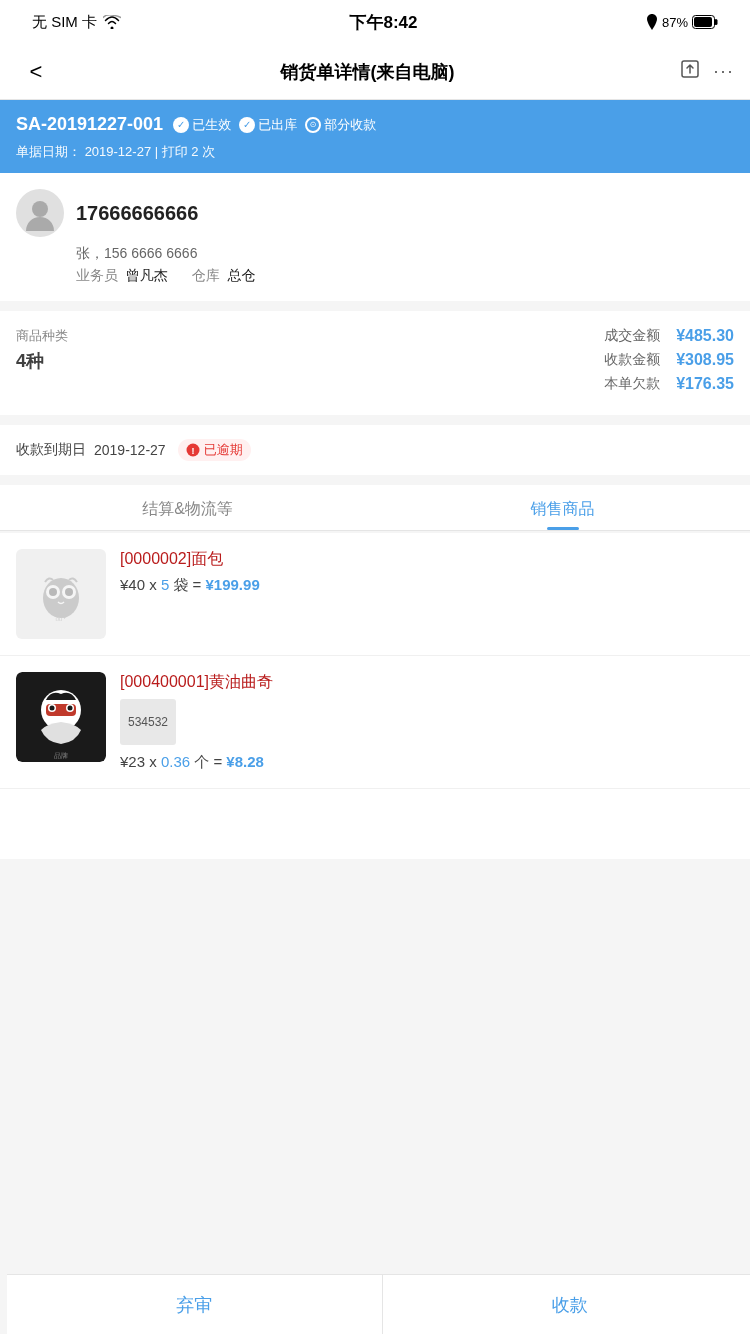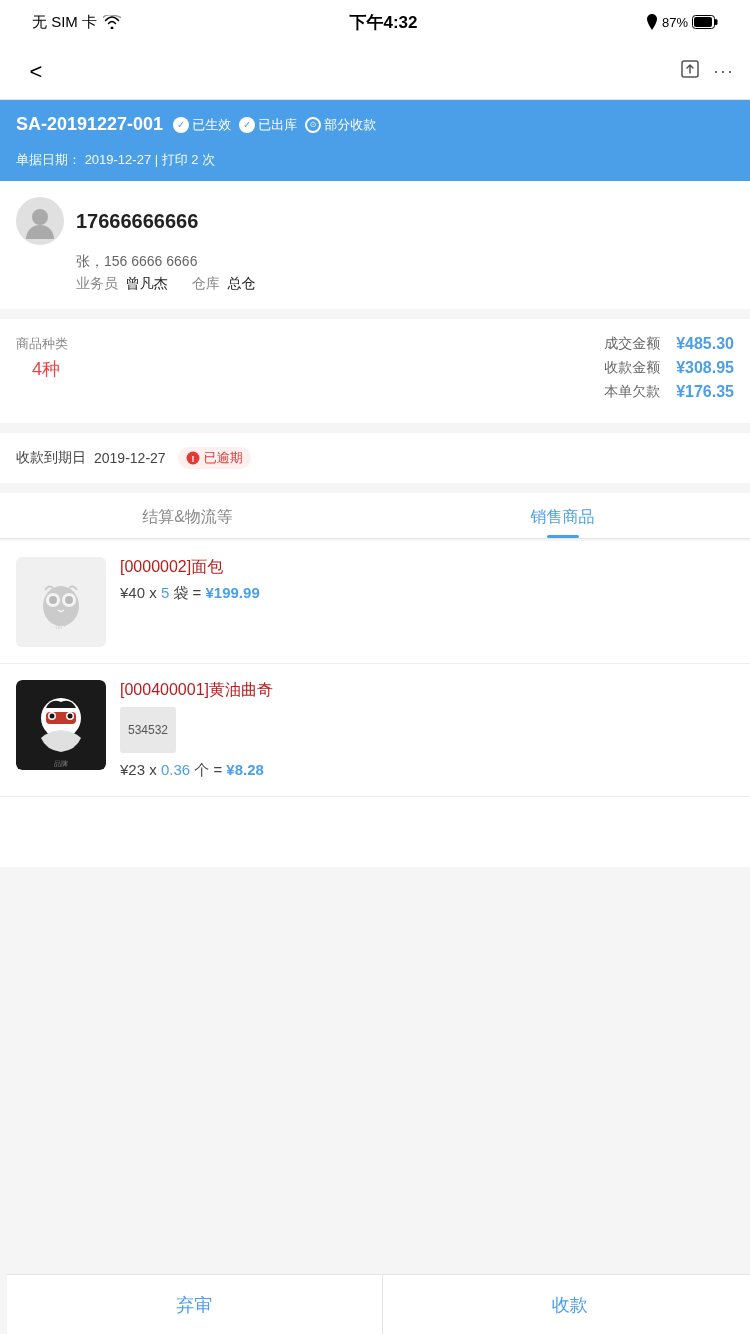--- a/index.html
+++ b/index.html
@@ -46,21 +46,21 @@
 
     
     .order-banner {
       background: #4a9fe8;
       padding: 14px 16px 12px;
     }
     .order-banner-top {
       display: flex;
       align-items: center;
       gap: 10px;
-      margin-bottom: 16px;
+      margin-bottom: 8px;
     }
     .order-id {
       font-size: 18px;
       font-weight: 700;
       color: #fff;
     }
     .status-badges {
       display: flex;
       align-items: center;
       gap: 8px;
@@ -153,21 +153,21 @@
     
     .summary-section {
       background: #fff;
       padding: 16px;
       margin-bottom: 10px;
       display: flex;
       justify-content: space-between;
       align-items: flex-start;
     }
     .summary-left .label { font-size: 13px; color: #888; }
-    .summary-left .value { font-size: 16px; color: #ef4444; font-weight: 400; margin-left: 16px; }
+    .summary-left .value { font-size: 16px; color: #404040; font-weight: 700; }
     .summary-right { text-align: right; }
     .summary-row {
       display: flex;
       justify-content: space-between;
       align-items: center;
       gap: 16px;
       margin-bottom: 6px;
     }
     .summary-row-label { font-size: 14px; color: #666; }
     .summary-row-value { font-size: 16px; color: #4a9fe8; font-weight: 600; }
@@ -303,38 +303,39 @@
 <div class="status-bar">
   <div class="status-left">
     <span>无 SIM 卡</span>
     <svg width="18" height="14" viewBox="0 0 18 14">
       <path d="M9 11.5a1.5 1.5 0 1 1 0 3 1.5 1.5 0 0 1 0-3z" fill="#000"></path>
       <path d="M5.5 8.5C6.9 7.1 8.3 6.5 9 6.5s2.1.6 3.5 2" stroke="#000" stroke-width="1.5" fill="none" stroke-linecap="round"></path>
       <path d="M2.5 5.5C4.7 3.3 6.8 2 9 2s4.3 1.3 6.5 3.5" stroke="#000" stroke-width="1.5" fill="none" stroke-linecap="round"></path>
       <path d="M0 2.5C3 -0.5 6 -0.5 9 0s6 1 9 2.5" stroke="#000" stroke-width="1.5" fill="none" stroke-linecap="round" opacity="0.4"></path>
     </svg>
   </div>
-  <div class="status-center">下午4:32</div>
+  <div class="status-center">下午8:42</div>
   <div class="status-right">
     <svg width="12" height="16" viewBox="0 0 12 16">
       <path d="M6 0C3.2 0 1 2.2 1 5c0 3.9 5 11 5 11s5-7.1 5-11c0-2.8-2.2-5-5-5z" fill="#000"></path>
     </svg>
     <span>87%</span>
     <svg width="26" height="14" viewBox="0 0 26 14">
       <rect x="0.5" y="0.5" width="22" height="13" rx="3" stroke="#000" stroke-width="1" fill="none"></rect>
       <rect x="22.5" y="4" width="3" height="6" rx="1.5" fill="#000"></rect>
       <rect x="2" y="2" width="18" height="10" rx="2" fill="#000"></rect>
     </svg>
   </div>
 </div>
 
 <div class="nav-bar">
   <button class="bottom-btn" style="font-size:22px;color:#000;background:none;border:none;padding:0;width:40px;flex:none;">
     <span>&lt;</span>
   </button>
+  <span class="nav-title">销货单详情(来自电脑)</span>
   <div class="nav-actions">
     <button style="font-size:18px;color:#555;background:none;border:none;cursor:pointer;">
       <svg width="22" height="22" viewBox="0 0 22 22">
         <rect x="3" y="3" width="16" height="16" rx="2" stroke="#555" stroke-width="1.5" fill="none"></rect>
         <path d="M11 7v8M8 10l3-3 3 3" stroke="#555" stroke-width="1.5" stroke-linecap="round" fill="none"></path>
       </svg>
     </button>
     <button style="font-size:18px;color:#555;background:none;border:none;cursor:pointer;letter-spacing:1px;">···</button>
   </div>
 </div>

